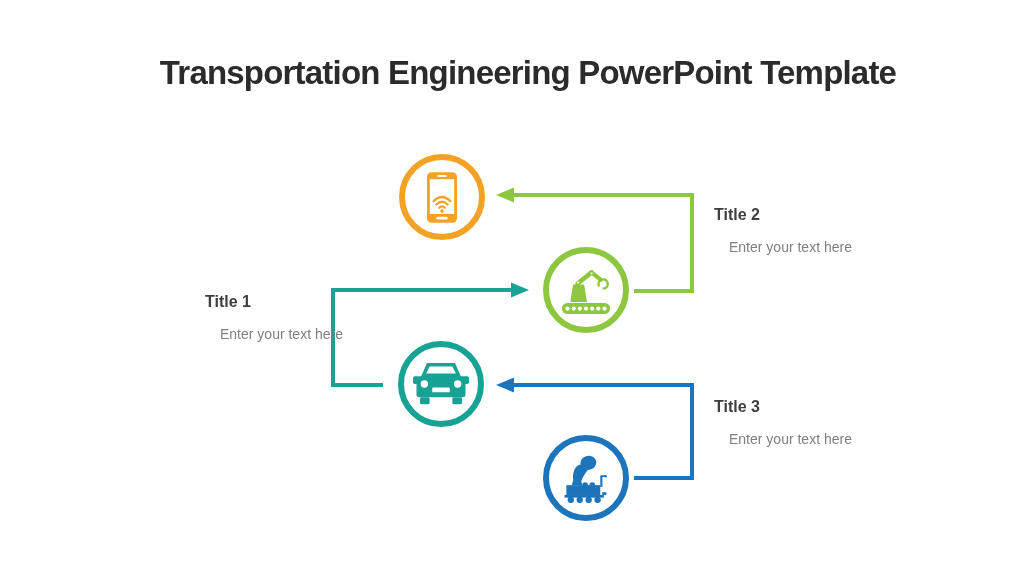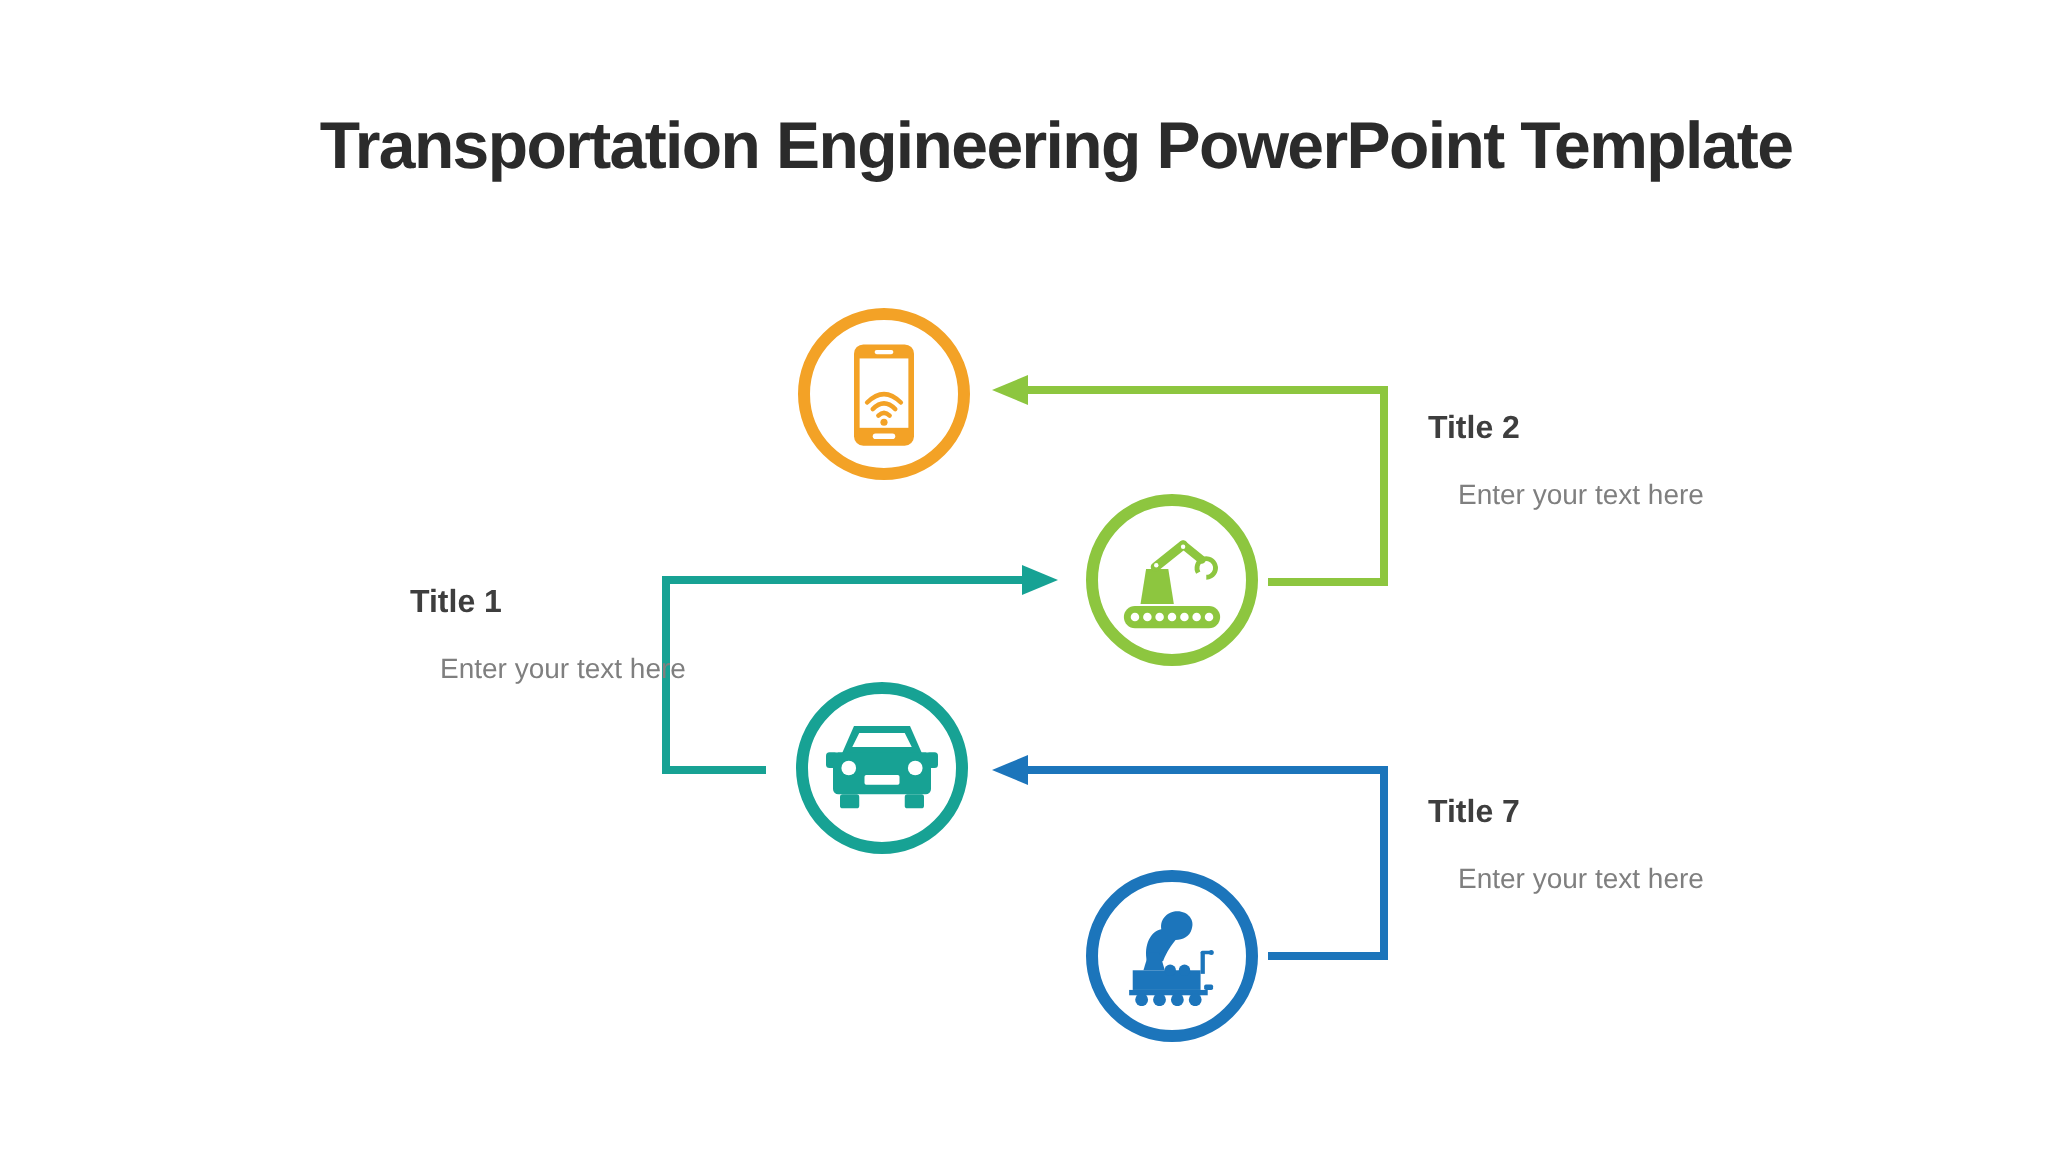--- a/index.html
+++ b/index.html
@@ -136,17 +136,17 @@
 
   <div class="label label-1">
     <h2>Title 1</h2>
     <p>Enter your text here</p>
   </div>
   <div class="label label-2">
     <h2>Title 2</h2>
     <p>Enter your text here</p>
   </div>
   <div class="label label-3">
-    <h2>Title 7</h2>
+    <h2>Title 3</h2>
     <p>Enter your text here</p>
   </div>
 
 </div>
 
 </body></html>

